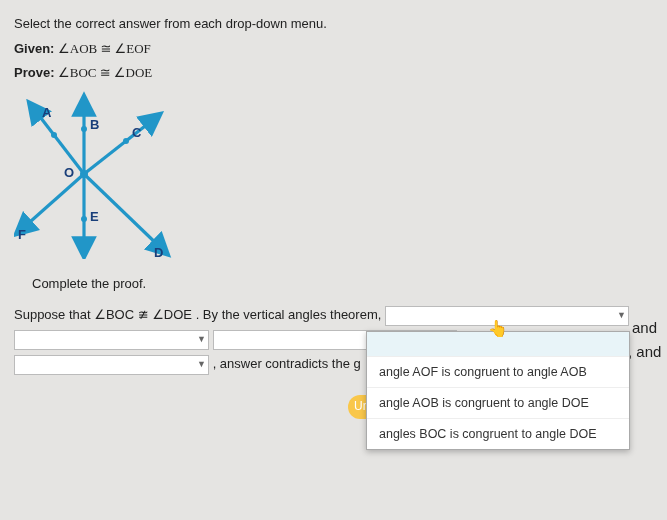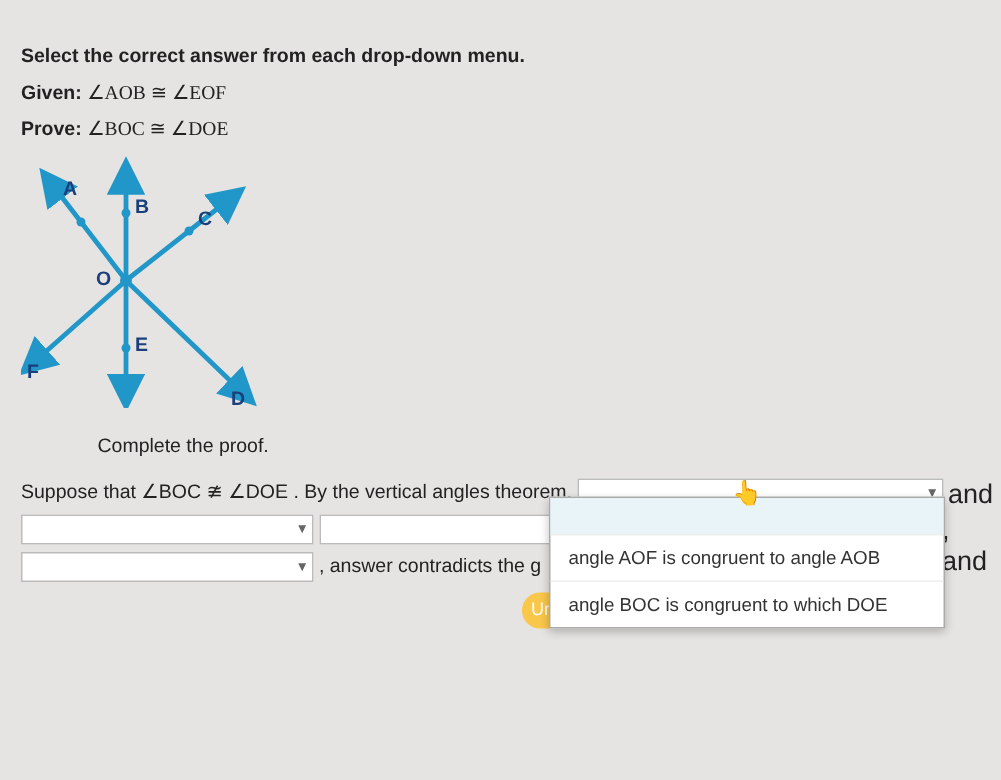--- a/index.html
+++ b/index.html
@@ -7,26 +7,26 @@
     margin: 0;
     width: 667px;
     height: 520px;
     background: #e5e4e2;
     font-family: Arial, sans-serif;
     font-size: 13px;
     color: #222;
     overflow: hidden;
     position: relative;
   }
-  .instr { padding: 29px 14px 6px; font-weight: 700; }
+  .instr { padding: 16px 14px 6px; font-weight: 400; }
   .given, .prove { padding: 4px 14px; font-weight: 500; }
   .mathlabel { font-weight: bold; margin-top: 40px; }
   .congruent { font-family: Liberation Serif, serif; }
   .not-congruent { font-family: "Segoe UI Symbol", Arial, sans-serif; }
-  .complete { padding: 10px 32px 4px; margin-left: 33px; }
+  .complete { padding: 10px 32px 4px; }
   .proof-area { padding: 8px 14px; line-height: 1.9; position: relative; }
   .slot {
     display: inline-block;
     background: #fff;
     border: 1px solid #bbb;
     height: 20px;
     vertical-align: middle;
     position: relative;
   }
   .slot .bind-text { padding: 0 4px; font-size: 12px; color: #444; }
@@ -73,21 +73,21 @@
     z-index: 5;
     overflow: hidden;
     width: 20px;
   }
   .diagram-wrap { padding: 4px 14px; }
   svg.diagram { width: 180px; height: 170px; }
   .line { stroke: #2196c8; stroke-width: 3.2; }
   .arrow { fill: #2196c8; }
   .dot { fill: #2196c8; }
   .lbl { font: bold 13px Arial; fill: #1a3f7a; }
-  .side-and { position:absolute; font-size:18px; }
+  .side-and { position:absolute; font-size:15px; }
 </style>
 </head>
 <body>
 
 <div class="instr">Select the correct answer from each drop-down menu.</div>
 
 <div class="given">
   <span class="mathlabel">Given:</span>
   <span class="congruent">∠AOB ≅ ∠EOF</span>
 </div>
@@ -157,16 +157,17 @@
 </div>
 
 <span class="side-and" style="left:632px; top:319px;">and</span>
 <span class="side-and" style="left:628px; top:343px;">, and</span>
 
 <div class="cursor-icon">👆</div>
 
 <div class="dropdown-open">
   <div class="blankrow"></div>
   <div class="option">angle AOF is congruent to angle AOB</div>
-  <div class="option">angle BOC is congruent to which DOE</div>
+  <div class="option">angle AOB is congruent to angle DOE</div>
+  <div class="option">angles BOC is congruent to angle DOE</div>
 </div>
 
 <div class="un-btn">Un</div>
 
 </body></html>

